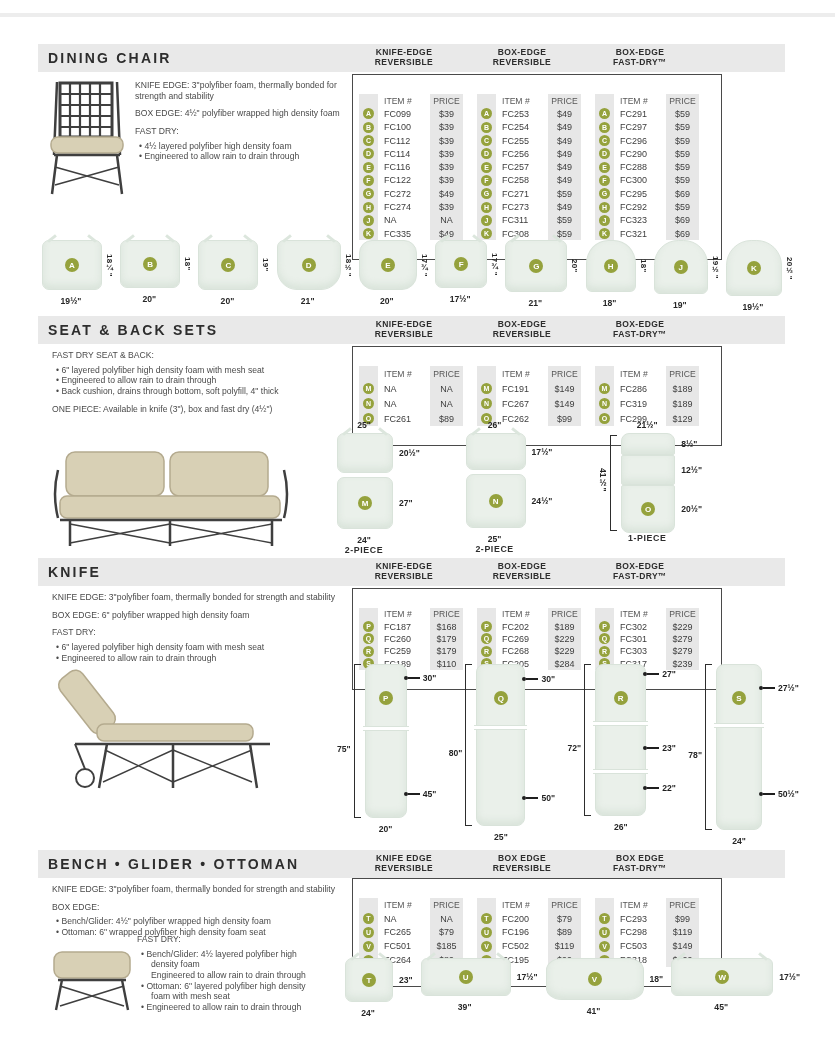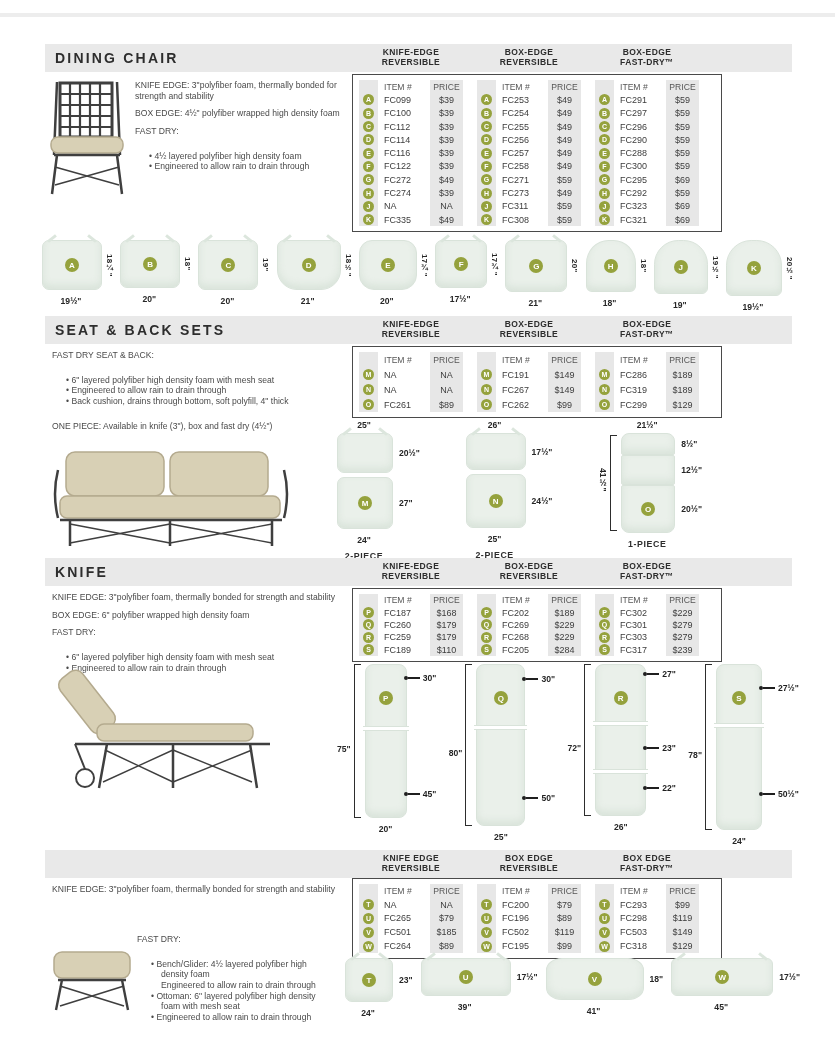--- a/index.html
+++ b/index.html
@@ -1,34 +1,34 @@
 <!DOCTYPE html>
 <html><head>
 <meta charset="utf-8">
 <style>
 html,body{margin:0;padding:0;background:#fff;}
 #page{position:relative;width:835px;height:1054px;font-family:"Liberation Sans",sans-serif;color:#3f3f3f;overflow:hidden;background:#fff;}
 .topstrip{position:absolute;left:0;top:13px;width:835px;height:4px;background:#ededed;}
-.band{position:absolute;left:45px;width:747px;height:28px;background:#e9e9e9;}
+.band{position:absolute;left:38px;width:747px;height:28px;background:#e9e9e9;}
 .sec-title{position:absolute;left:10px;top:50%;transform:translateY(-50%);font-size:14px;font-weight:bold;letter-spacing:2.2px;color:#2d2d2d;white-space:nowrap;}
 .band-headers{position:absolute;left:307px;top:0;height:28px;display:flex;gap:14px;padding-left:7px;}
 .bh{width:104px;height:100%;display:flex;flex-direction:column;align-items:center;justify-content:center;font-size:8.5px;font-weight:bold;letter-spacing:.4px;color:#2d2d2d;line-height:1.12;text-align:center;}
-.tablebox{position:absolute;width:356px;border:1.5px solid #4a4a4a;background:#fff;padding:5px 6px;display:flex;gap:14px;}
+.tablebox{position:absolute;width:356px;border:1.5px solid #4a4a4a;background:#fff;padding:19px 6px;display:flex;gap:14px;}
 .tgrid{display:grid;grid-template-columns:19px 52px 33px;}
 .tc{display:flex;align-items:center;font-size:9px;color:#3d3d3d;}
 .c-b{background:#e7e7e7;justify-content:center;}
 .c-i{padding-left:6px;background:#fff;}
 .c-p{background:#e7e7e7;justify-content:center;}
 .th{font-size:8.6px;color:#565656;}
 .bdg{width:11px;height:11px;border-radius:50%;background:#95a23d;color:#fff;font-size:7px;font-weight:bold;display:flex;align-items:center;justify-content:center;flex:none;}
 .bdg2{width:14px;height:14px;font-size:8px;}
 .desc{position:absolute;font-size:8.6px;line-height:1.24;color:#4a4a4a;}
 .dblock{margin-bottom:7px;}
 .dtext{margin:0;white-space:pre-line;}
-.dbullets{list-style:none;margin:14px;padding:0;}
+.dbullets{list-style:none;margin:4px;padding:0;}
 .dbullets li{padding-left:10px;text-indent:-10px;white-space:pre-line;}
 .dbullets li::before{content:"•  ";}
 .diagrow{position:absolute;display:flex;justify-content:space-between;align-items:flex-start;}
 .cushion{position:relative;background:#eaf0ea;border:1px solid #d9e3da;box-shadow:inset 0 -4px 7px rgba(198,212,200,.45);display:flex;align-items:center;justify-content:center;flex:none;}
 .sh-square{border-radius:7px;}
 .sh-round-bottom{border-radius:7px 7px 20px 20px;}
 .sh-tapered{border-radius:13px 13px 15px 15px;}
 .sh-dome{border-radius:45% 45% 6px 6px;}
 .sh-rect{border-radius:6px;}
 .sh-bowed{border-radius:16px/12px;}
@@ -36,21 +36,21 @@
 .ties::before{left:4px;transform:rotate(-38deg);}
 .ties::after{right:4px;transform:rotate(38deg);}
 .cu-cell{display:flex;flex-direction:column;}
 .cu-top{display:flex;align-items:center;}
 .vlab{writing-mode:vertical-rl;font-size:8px;font-weight:bold;color:#262626;margin-left:3px;letter-spacing:.3px;}
 .wlab{font-size:8.6px;font-weight:bold;color:#262626;text-align:center;margin-top:6px;}
 .hlab{font-size:8.6px;font-weight:bold;color:#262626;margin-left:6px;}
 .set-col{display:flex;flex-direction:column;align-items:flex-start;}
 .set-topw{font-size:8.6px;font-weight:bold;color:#262626;text-align:center;margin-bottom:3px;}
 .set-r{display:flex;align-items:center;margin-bottom:4px;}
-.set-cap{font-size:8.8px;font-weight:bold;letter-spacing:.6px;color:#2d2d2d;margin-top:6px;text-align:center;}
+.set-cap{font-size:8.8px;font-weight:bold;letter-spacing:.6px;color:#2d2d2d;text-align:center;}
 .op-wrap{display:flex;align-items:flex-start;}
 .op-bracket{width:6px;border:1.5px solid #2d2d2d;border-right:none;margin:15px 4px 0 2px;}
 .vlab2{writing-mode:vertical-rl;font-size:8.6px;font-weight:bold;color:#262626;margin-top:48px;}
 .op-stack{display:flex;flex-direction:column;}
 .op-segr{display:flex;align-items:center;}
 .op-seg{background:#eaf0ea;border:1px solid #d9e3da;box-shadow:inset 0 -4px 7px rgba(198,212,200,.45);position:relative;display:flex;align-items:center;justify-content:center;}
 .ch-col{display:flex;}
 .ch-total{font-size:8.6px;font-weight:bold;align-self:center;margin-right:3px;color:#262626;}
 .ch-bracket{width:6px;border:1.5px solid #2d2d2d;border-right:none;margin-right:4px;flex:none;}
 .ch-bodywrap{display:flex;flex-direction:column;align-items:center;}
@@ -738,38 +738,46 @@
               <span class="mline"></span>
               <span class="mtxt">50½"</span>
             </div>
           </div>
           <div class="wlab" style="width: 44px;">24"</div>
         </div>
       </div>
     </div>
 
   <div class="band" id="band3" style="top:850px">
+    <div class="sec-title">BENCH • GLIDER • OTTOMAN</div>
     <div class="band-headers" id="bh3">
         <div class="bh">
           <div>KNIFE EDGE</div>
           <div>REVERSIBLE</div>
         </div>
         <div class="bh">
           <div>BOX EDGE</div>
           <div>REVERSIBLE</div>
         </div>
         <div class="bh">
           <div>BOX EDGE</div>
           <div>FAST-DRY™</div>
         </div>
       </div>
   </div>
   <div class="desc" id="desc3" style="left:52px;top:884px;width:312px">
       <div class="dblock">
         <p class="dtext">KNIFE EDGE:  3"polyfiber foam, thermally bonded for strength and stability</p>
+      </div>
+      <div class="dblock">
+        <p class="dtext">BOX  EDGE:</p>
+        <ul class="dbullets">
+          <li>Bench/Glider: 4½" polyfiber wrapped high density foam</li>
+          <li>Ottoman: 6" wrapped polyfiber high density foam seat</li>
+        </ul>
       </div>
     </div>
   <div class="photo" style="left:50px;top:946px">
     <svg width="84" height="68" viewBox="0 0 84 68">
       <rect class="cu" x="4" y="6" width="76" height="26" rx="8"></rect>
       <path class="fr" stroke-width="2.4" d="M8,34H76 M12,34L6,64 M72,34L78,64"></path>
       <path class="fr" stroke-width="1.6" d="M10,40L74,60 M74,40L10,60"></path>
     </svg>
   </div>
   <div class="desc" id="desc3b" style="left:137px;top:934px;width:198px">

